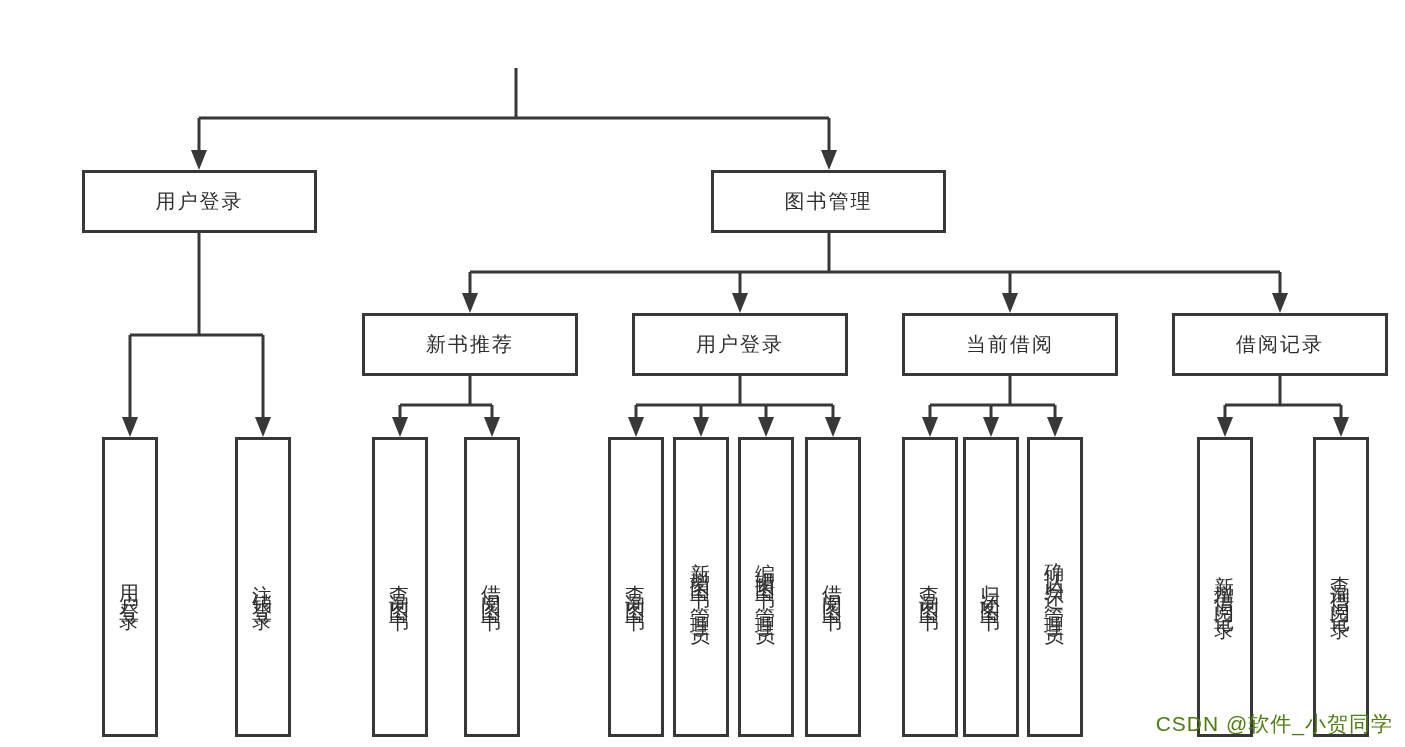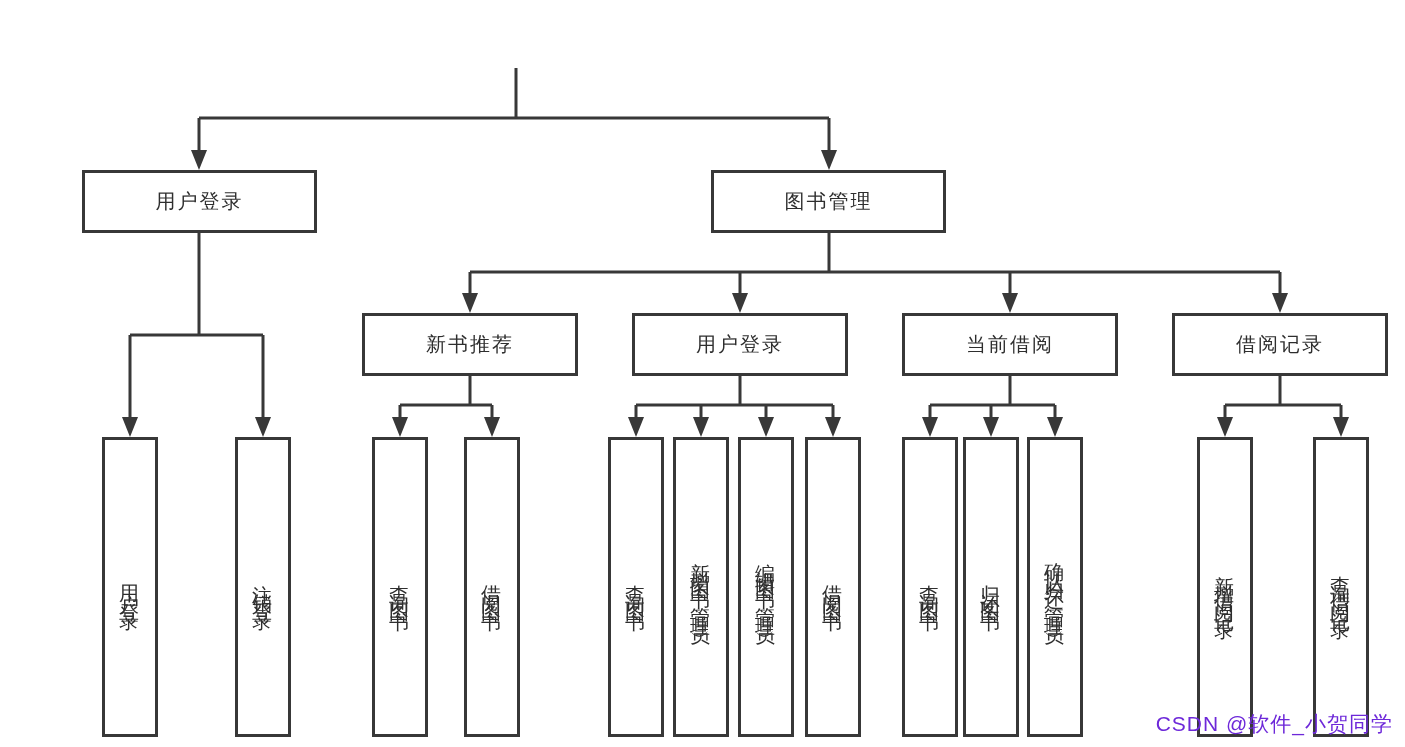--- a/index.html
+++ b/index.html
@@ -55,21 +55,21 @@
   .x7  { left: 738px; }  .x8  { left: 805px; }
   .x9  { left: 902px; }  .x10 { left: 963px; }
   .x11 { left: 1027px; } .x12 { left: 1197px; }
   .x13 { left: 1313px; }
   .watermark {
     position: absolute;
     right: 12px;
     bottom: 9px;
     font-size: 21px;
     letter-spacing: 1px;
-    color: #6d28d9;
+    color: #4d7c0f;
     z-index: 3;
     white-space: nowrap;
   }
 </style>
 </head>
 <body>
 
 <div class="stage">
 
   <svg class="connectors" width="1405" height="747" viewBox="0 0 1405 747" aria-hidden="true">

